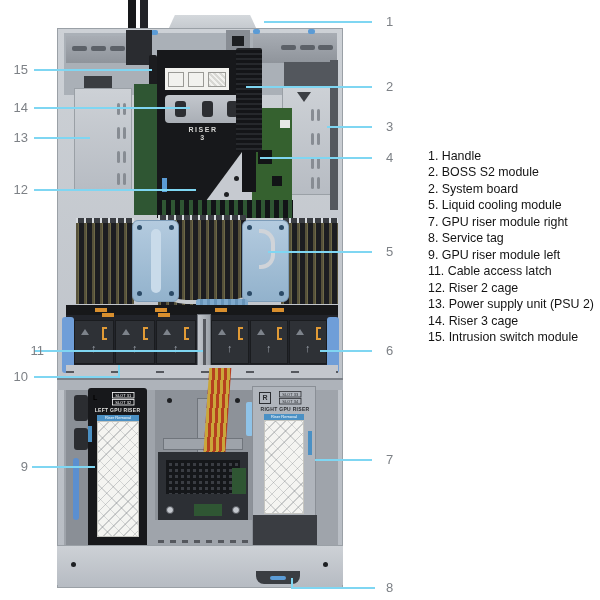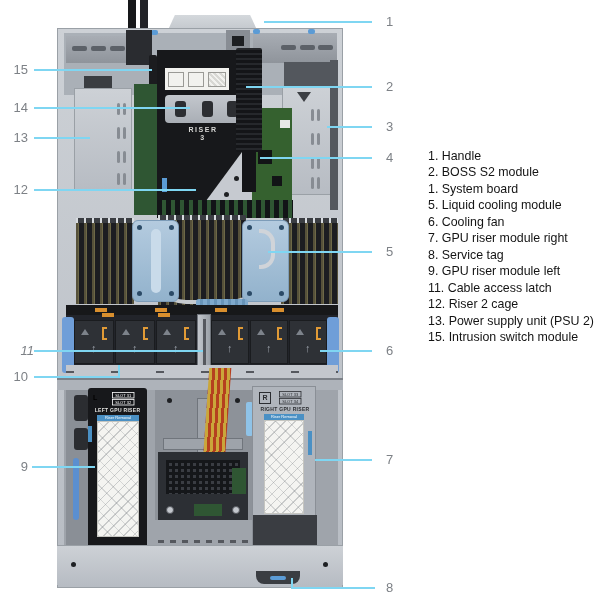--- a/index.html
+++ b/index.html
@@ -317,38 +317,38 @@
     <div class="cl" style="left:34px;top:107px;width:156px;"></div>
     <span class="num numL" style="left:6px;top:101px;">14</span>
 
     <div class="cl" style="left:34px;top:137px;width:56px;"></div>
     <span class="num numL" style="left:6px;top:131px;">13</span>
 
     <div class="cl" style="left:34px;top:189px;width:162px;"></div>
     <span class="num numL" style="left:6px;top:183px;">12</span>
 
     <div class="cl" style="left:34px;top:350px;width:169px;"></div>
-    <span class="num numL" style="left:12px;top:344px;font-style:italic;">11</span>
+    <span class="num numL" style="left:22px;top:344px;">11</span>
 
     <div class="cl" style="left:34px;top:376px;width:86px;"></div>
     <div class="cv" style="left:118px;top:365px;height:13px;"></div>
     <span class="num numL" style="left:6px;top:370px;">10</span>
 
     <div class="cl" style="left:32px;top:466px;width:63px;"></div>
     <span class="num numL" style="left:6px;top:460px;">9</span>
   </div>
 
   <div id="legend">
     <div class="legend-item">1. Handle</div>
     <div class="legend-item">2. BOSS S2 module</div>
-    <div class="legend-item">1. System board</div>
+    <div class="legend-item">2. System board</div>
     <div class="legend-item">5. Liquid cooling module</div>
-    <div class="legend-item">6. Cooling fan</div>
     <div class="legend-item">7. GPU riser module right</div>
     <div class="legend-item">8. Service tag</div>
     <div class="legend-item">9. GPU riser module left</div>
     <div class="legend-item">11. Cable access latch</div>
     <div class="legend-item">12. Riser 2 cage</div>
     <div class="legend-item">13. Power supply unit (PSU 2)</div>
+    <div class="legend-item">14. Riser 3 cage</div>
     <div class="legend-item">15. Intrusion switch module</div>
   </div>
 
 </div>
 
 </body></html>

